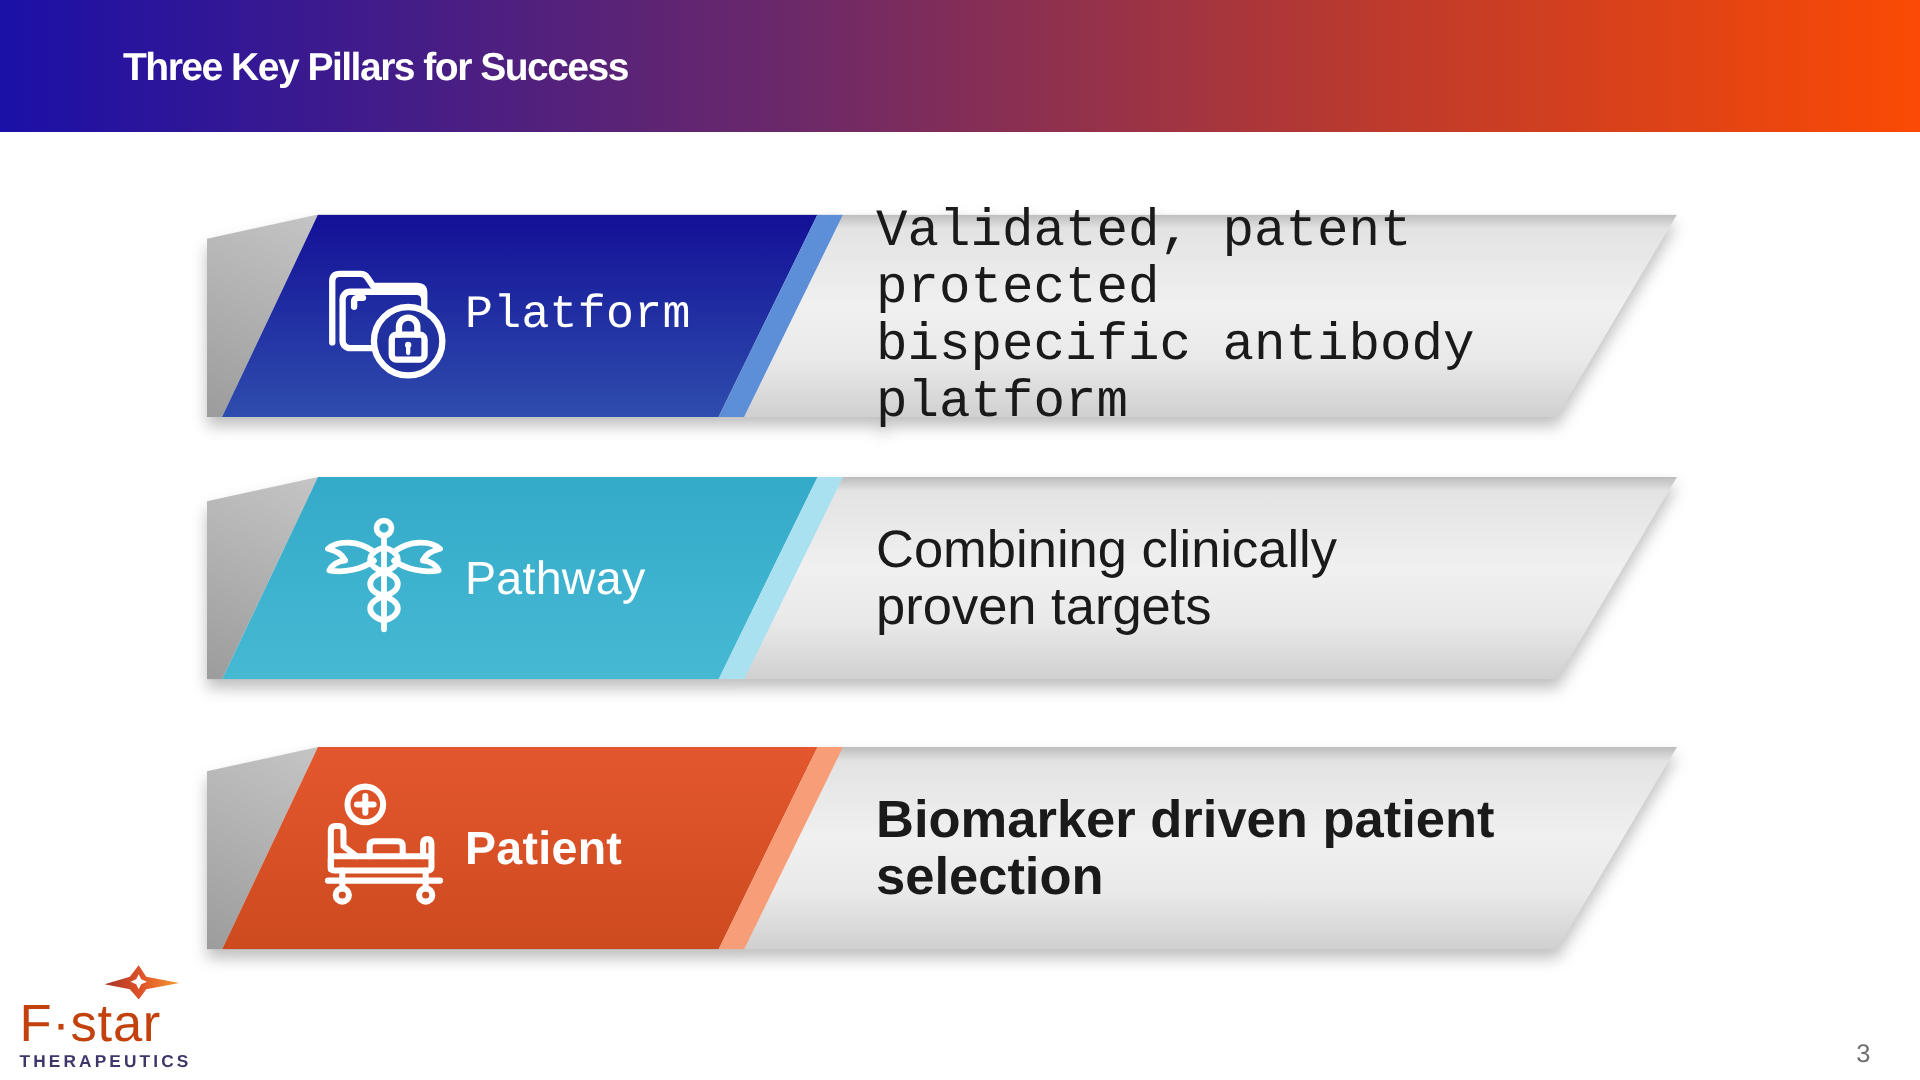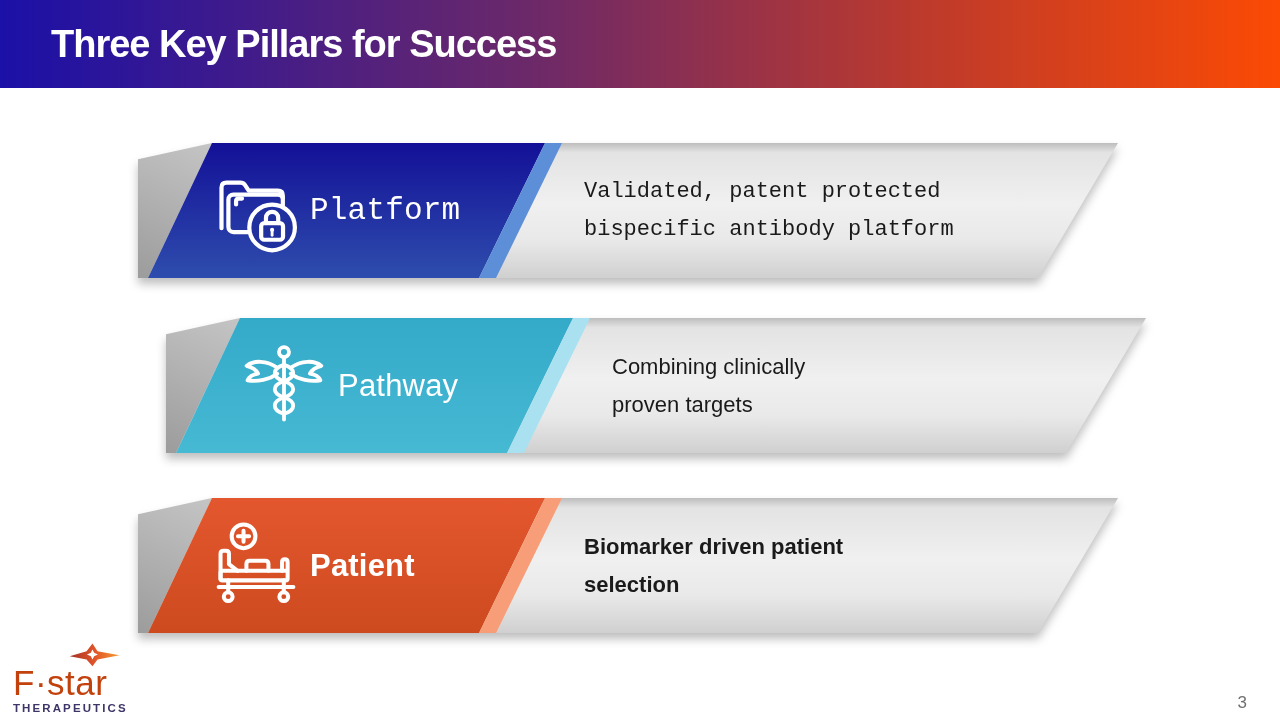--- a/index.html
+++ b/index.html
@@ -1,21 +1,21 @@
 <!DOCTYPE html>
 <html><head>
 <meta charset="utf-8">
 <style>
   html,body{margin:0;padding:0;width:1280px;height:720px;background:#ffffff;
     font-family:"Liberation Sans","DejaVu Sans",sans-serif;overflow:hidden;position:relative}
 
   
   .header{position:absolute;top:0;left:0;width:1280px;height:88px;display:flex;align-items:center;
     background:linear-gradient(90deg,#1b10a7 0%,#6d2968 42%,#bd3a2c 72%,#fb4a04 100%)}
-  .header .title{margin-left:51px;color:#ffffff;font-size:38px;font-weight:bold;letter-spacing:-1px}
+  .header .title{margin-left:82px;color:#ffffff;font-size:26px;font-weight:bold;letter-spacing:-1px}
 
   
   .bar{position:absolute;left:138px;width:980px;height:135px;
     filter:drop-shadow(0 6px 5px rgba(110,110,110,0.45))}
   .bar>.layer{position:absolute;inset:0}
   .wedge{clip-path:polygon(0 12%,74px 0,10px 100%,0 100%);
     background:linear-gradient(205deg,#ffffff 5%,#dcdcdc 55%,#9c9c9c 100%)}
   .band{clip-path:polygon(74px 0,100% 0,calc(100% - 80px) 100%,10px 100%);
     background:linear-gradient(180deg,#bdbdbd 0,#e3e3e3 7%,#f0f0f0 45%,#e9e9e9 72%,#d0d0d0 100%)}
   .tipfold{clip-path:polygon(100% 0,100% 80%,calc(100% - 80px) 100%);
@@ -24,21 +24,21 @@
     background:linear-gradient(180deg,var(--top),var(--bottom))}
   .stripe{clip-path:polygon(407px 0,424px 0,358px 100%,341px 100%);background:var(--stripe)}
 
   .icon{position:absolute;left:72px;top:50%;transform:translateY(-50%);width:92px;height:96px;
     display:flex;align-items:center;justify-content:center}
   .icon svg{width:92px;height:96px}
   .icon .mask{fill:var(--mask)}
   .label{position:absolute;left:172px;top:0;height:100%;display:flex;align-items:center;
     color:#ffffff;font-size:31px;letter-spacing:0.2px}
   .desc{position:absolute;left:446px;top:0;height:100%;width:420px;display:flex;align-items:center;
-    color:#1a1a1a;font-size:22px;line-height:38px;white-space:pre-line}
+    color:#1a1a1a;font-size:35px;line-height:38px;white-space:pre-line}
 
   
   .logo{position:absolute;left:13px;top:641px;width:160px}
   .logo-star{display:block;margin-left:55px;width:54px;height:27px}
   .logo-name{color:#c2410c;font-size:35px;font-weight:400;line-height:30px;letter-spacing:0.5px}
   .logo-sub{color:#3e3568;font-size:11.5px;font-weight:bold;letter-spacing:2.1px;margin-top:4px}
   .page-num{position:absolute;right:33px;bottom:7px;color:#6f6f6f;font-size:17px}
 </style>
 </head>
 <body>
@@ -65,21 +65,21 @@
         <circle cx="32.4" cy="33.9" r="1.1" fill="#ffffff" stroke="none"></circle>
         <path d="M32.4 34.9 v1.8" stroke-width="1.5"></path>
       </g>
     </svg>
   </span>
   <div class="label">Platform</div>
   <div class="desc">Validated, patent protected
 bispecific antibody platform</div>
 </div>
 
-<div class="bar" style="top: 318px; margin-left: 28px; --top: #34aac9; --bottom: #46b9d3; --stripe: #a9e1f0; --mask: #3aadcb;">
+<div class="bar" style="top: 318px; --top: #34aac9; --bottom: #46b9d3; --stripe: #a9e1f0; --mask: #3aadcb;">
   <div class="layer wedge"></div>
   <div class="layer band"></div>
   <div class="layer tipfold"></div>
   <div class="layer chevron"></div>
   <div class="layer stripe"></div>
   <span class="icon">
     <svg viewBox="0 0 48 48">
       <g fill="none" stroke="#ffffff" stroke-width="2" stroke-linecap="round" stroke-linejoin="round">
         <circle cx="24" cy="6.3" r="2.6"></circle>
         <path d="M24 9.2 V41.5"></path>

